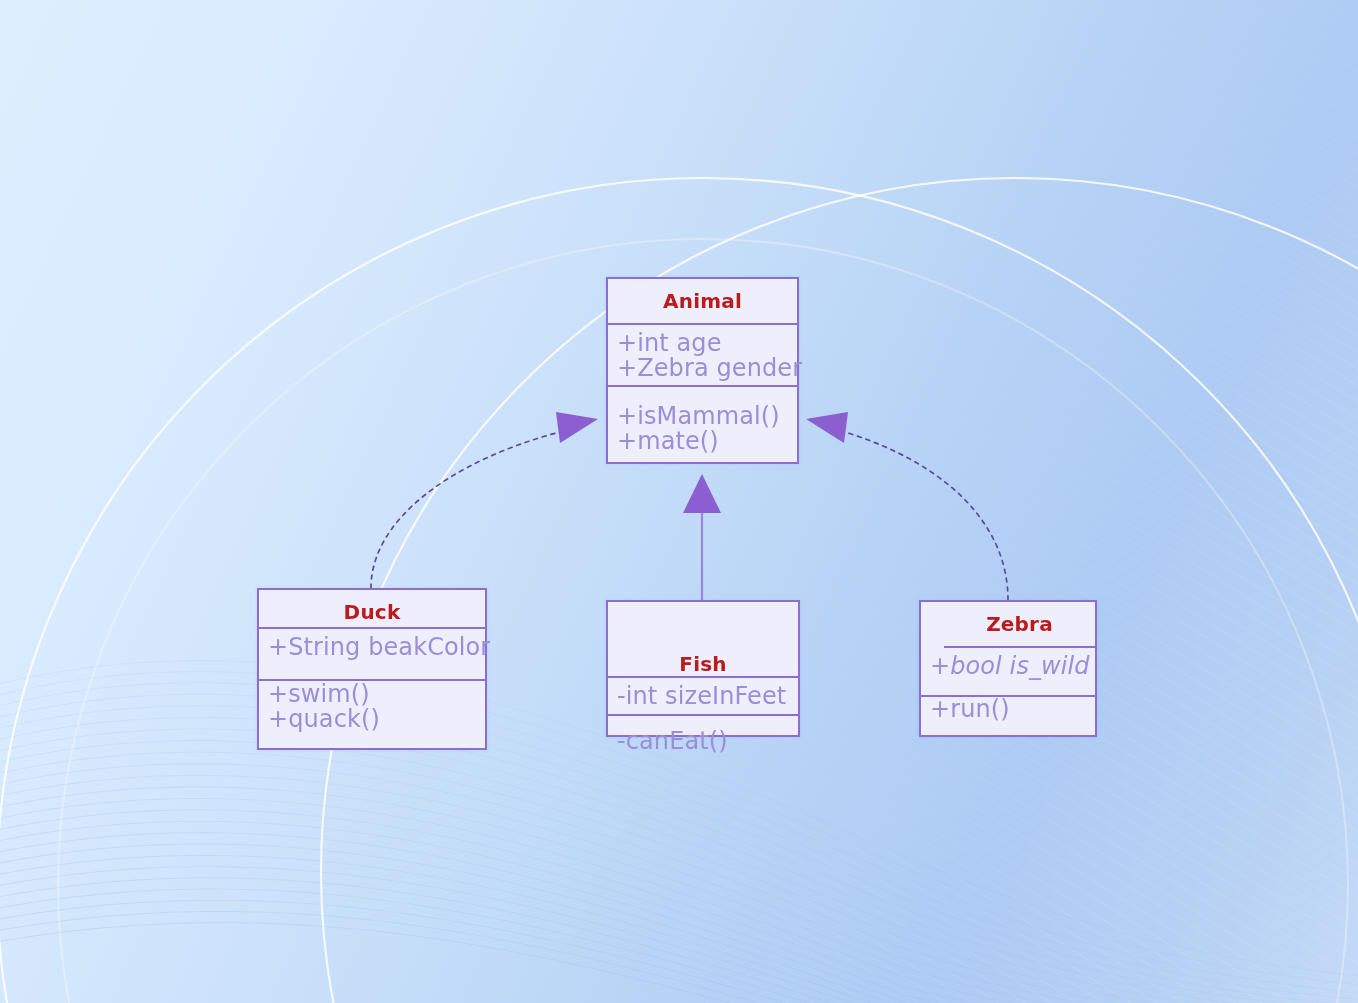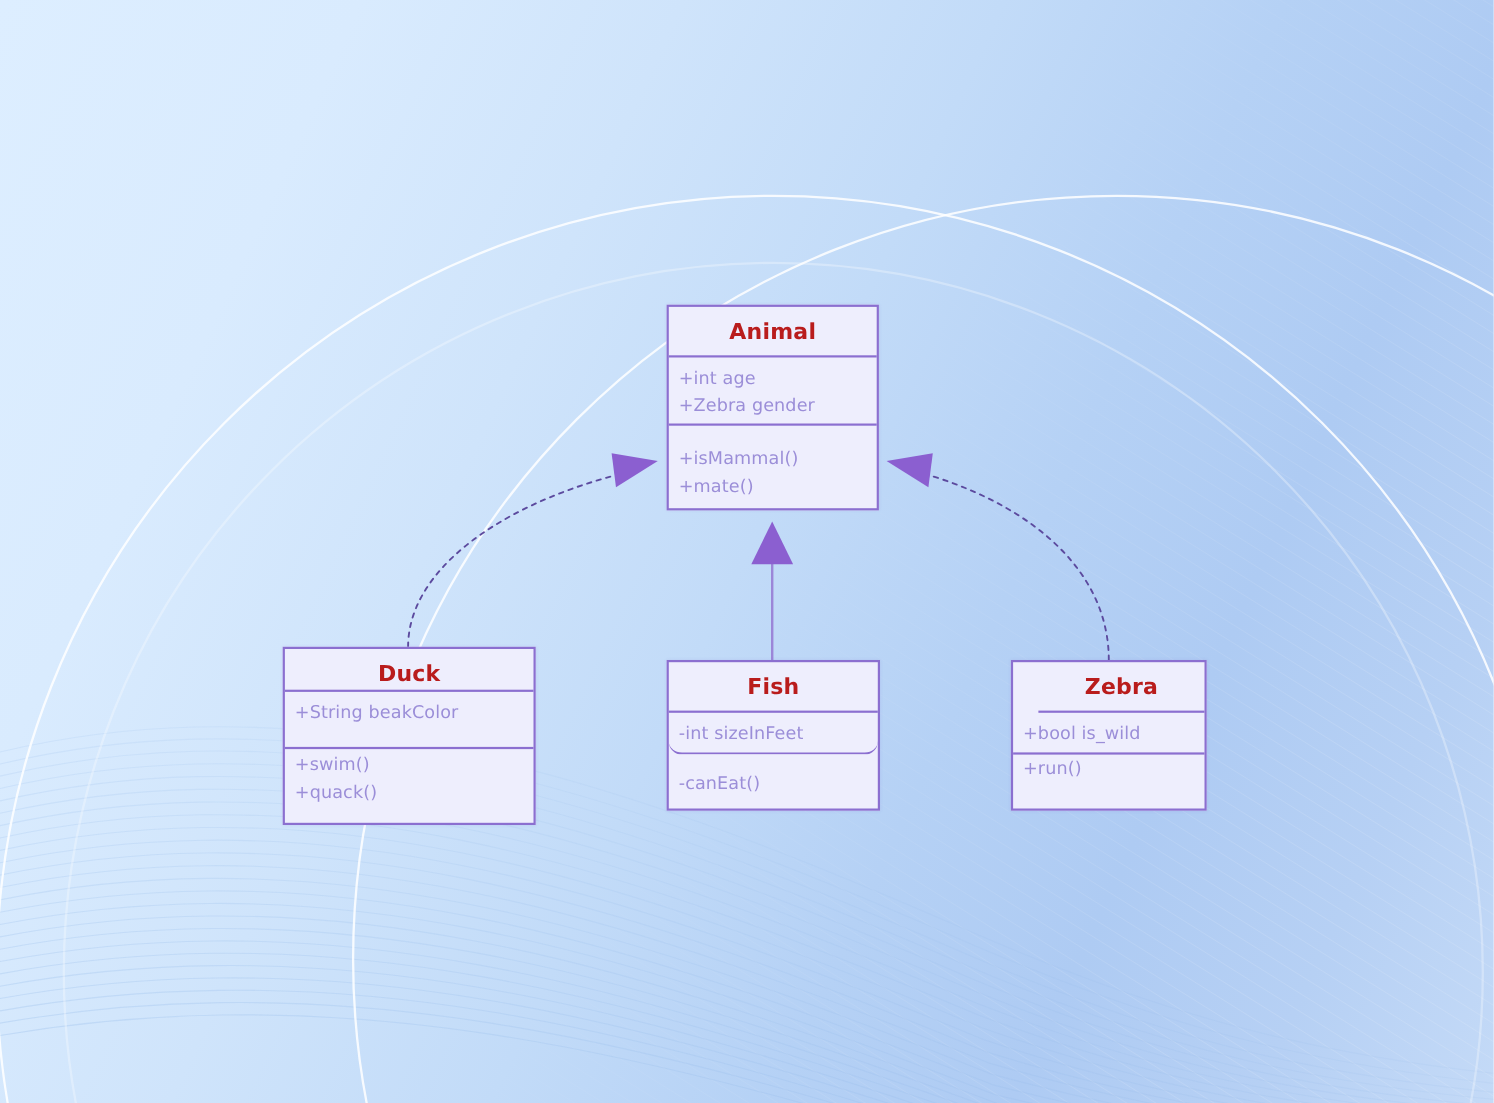--- a/index.html
+++ b/index.html
@@ -43,21 +43,21 @@
   .uml-title {
     text-align:center;
     font-weight:bold;
     font-size:20px;
     color:#b91c1c;
     border-bottom:2px solid #8b6fd0;
     line-height:1;
     letter-spacing:0.2px;
   }
   .uml-compartment {
-    font-size:16px;
+    font-size:24px;
     color:#9b8ed8;
     line-height:25px;
     padding-left:9px;
     letter-spacing:0.1px;
     white-space:nowrap;
   }
   .uml-compartment.attrs { border-bottom:2px solid #8b6fd0; }
   .uml-row { display:block; }
 </style>
 </head>
@@ -157,32 +157,32 @@
     <div class="uml-compartment attrs" style="height:52px; padding-top:6px;">
       <span class="uml-row">+String beakColor</span>
     </div>
     <div class="uml-compartment methods" style="padding-top:1px;">
       <span class="uml-row">+swim()</span>
       <span class="uml-row">+quack()</span>
     </div>
   </div>
 
   <div class="uml-class" style="left:606px; top:600px; width:194px; height:137px;">
-    <div class="uml-title" style="height:46px; line-height:44px;">Fish</div>
-    <div class="uml-compartment attrs" style="height:38px; padding-top:6px;border-radius:12px;">
+    <div class="uml-title" style="height:36px; line-height:44px;margin-top:40px;">Fish</div>
+    <div class="uml-compartment attrs" style="height:38px; padding-top:6px;">
       <span class="uml-row">-int sizeInFeet</span>
     </div>
     <div class="uml-compartment methods" style="padding-top:13px;">
       <span class="uml-row">-canEat()</span>
     </div>
   </div>
 
   <div class="uml-class" style="left:919px; top:600px; width:178px; height:137px;">
     <div class="uml-title" style="height:46px; line-height:44px;margin-left:23px;">Zebra</div>
-    <div class="uml-compartment attrs" style="height:38px; padding-top:6px;">
+    <div class="uml-compartment attrs" style="height:49px; padding-top:6px;font-style:italic;">
       <span class="uml-row">+bool is_wild</span>
     </div>
     <div class="uml-compartment methods" style="">
       <span class="uml-row">+run()</span>
     </div>
   </div>
 
 </div>
 
 </body></html>

